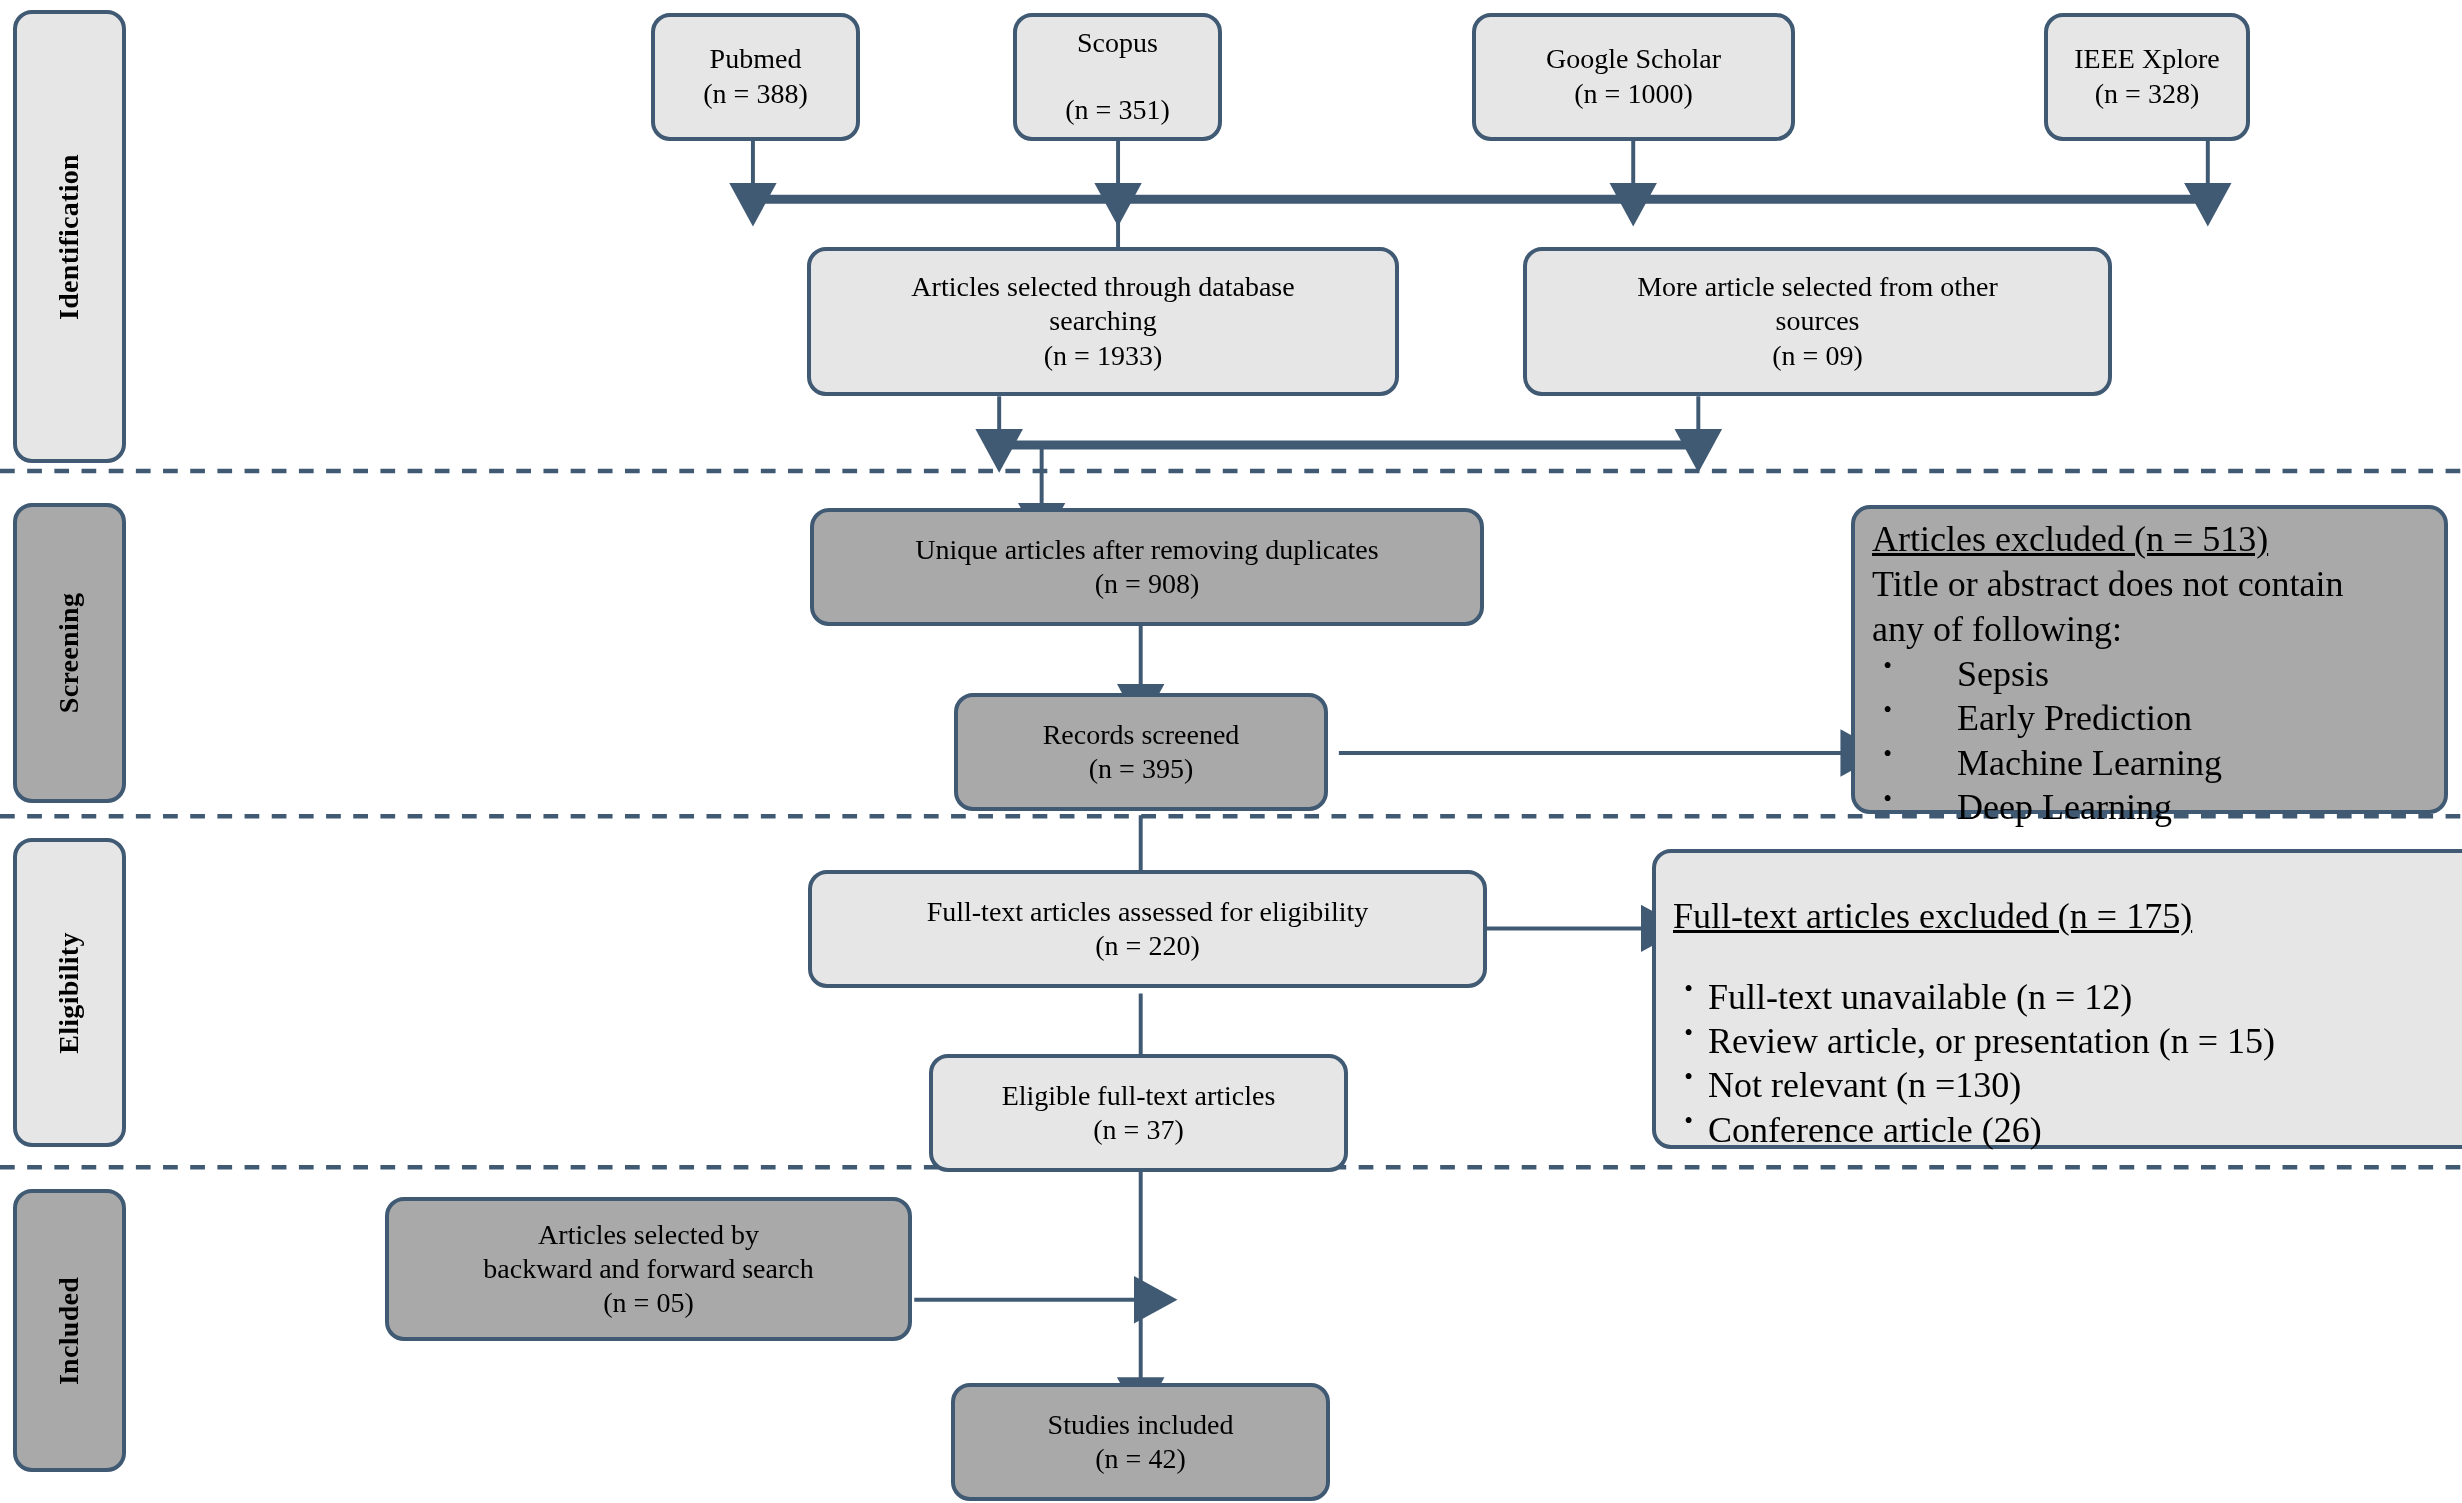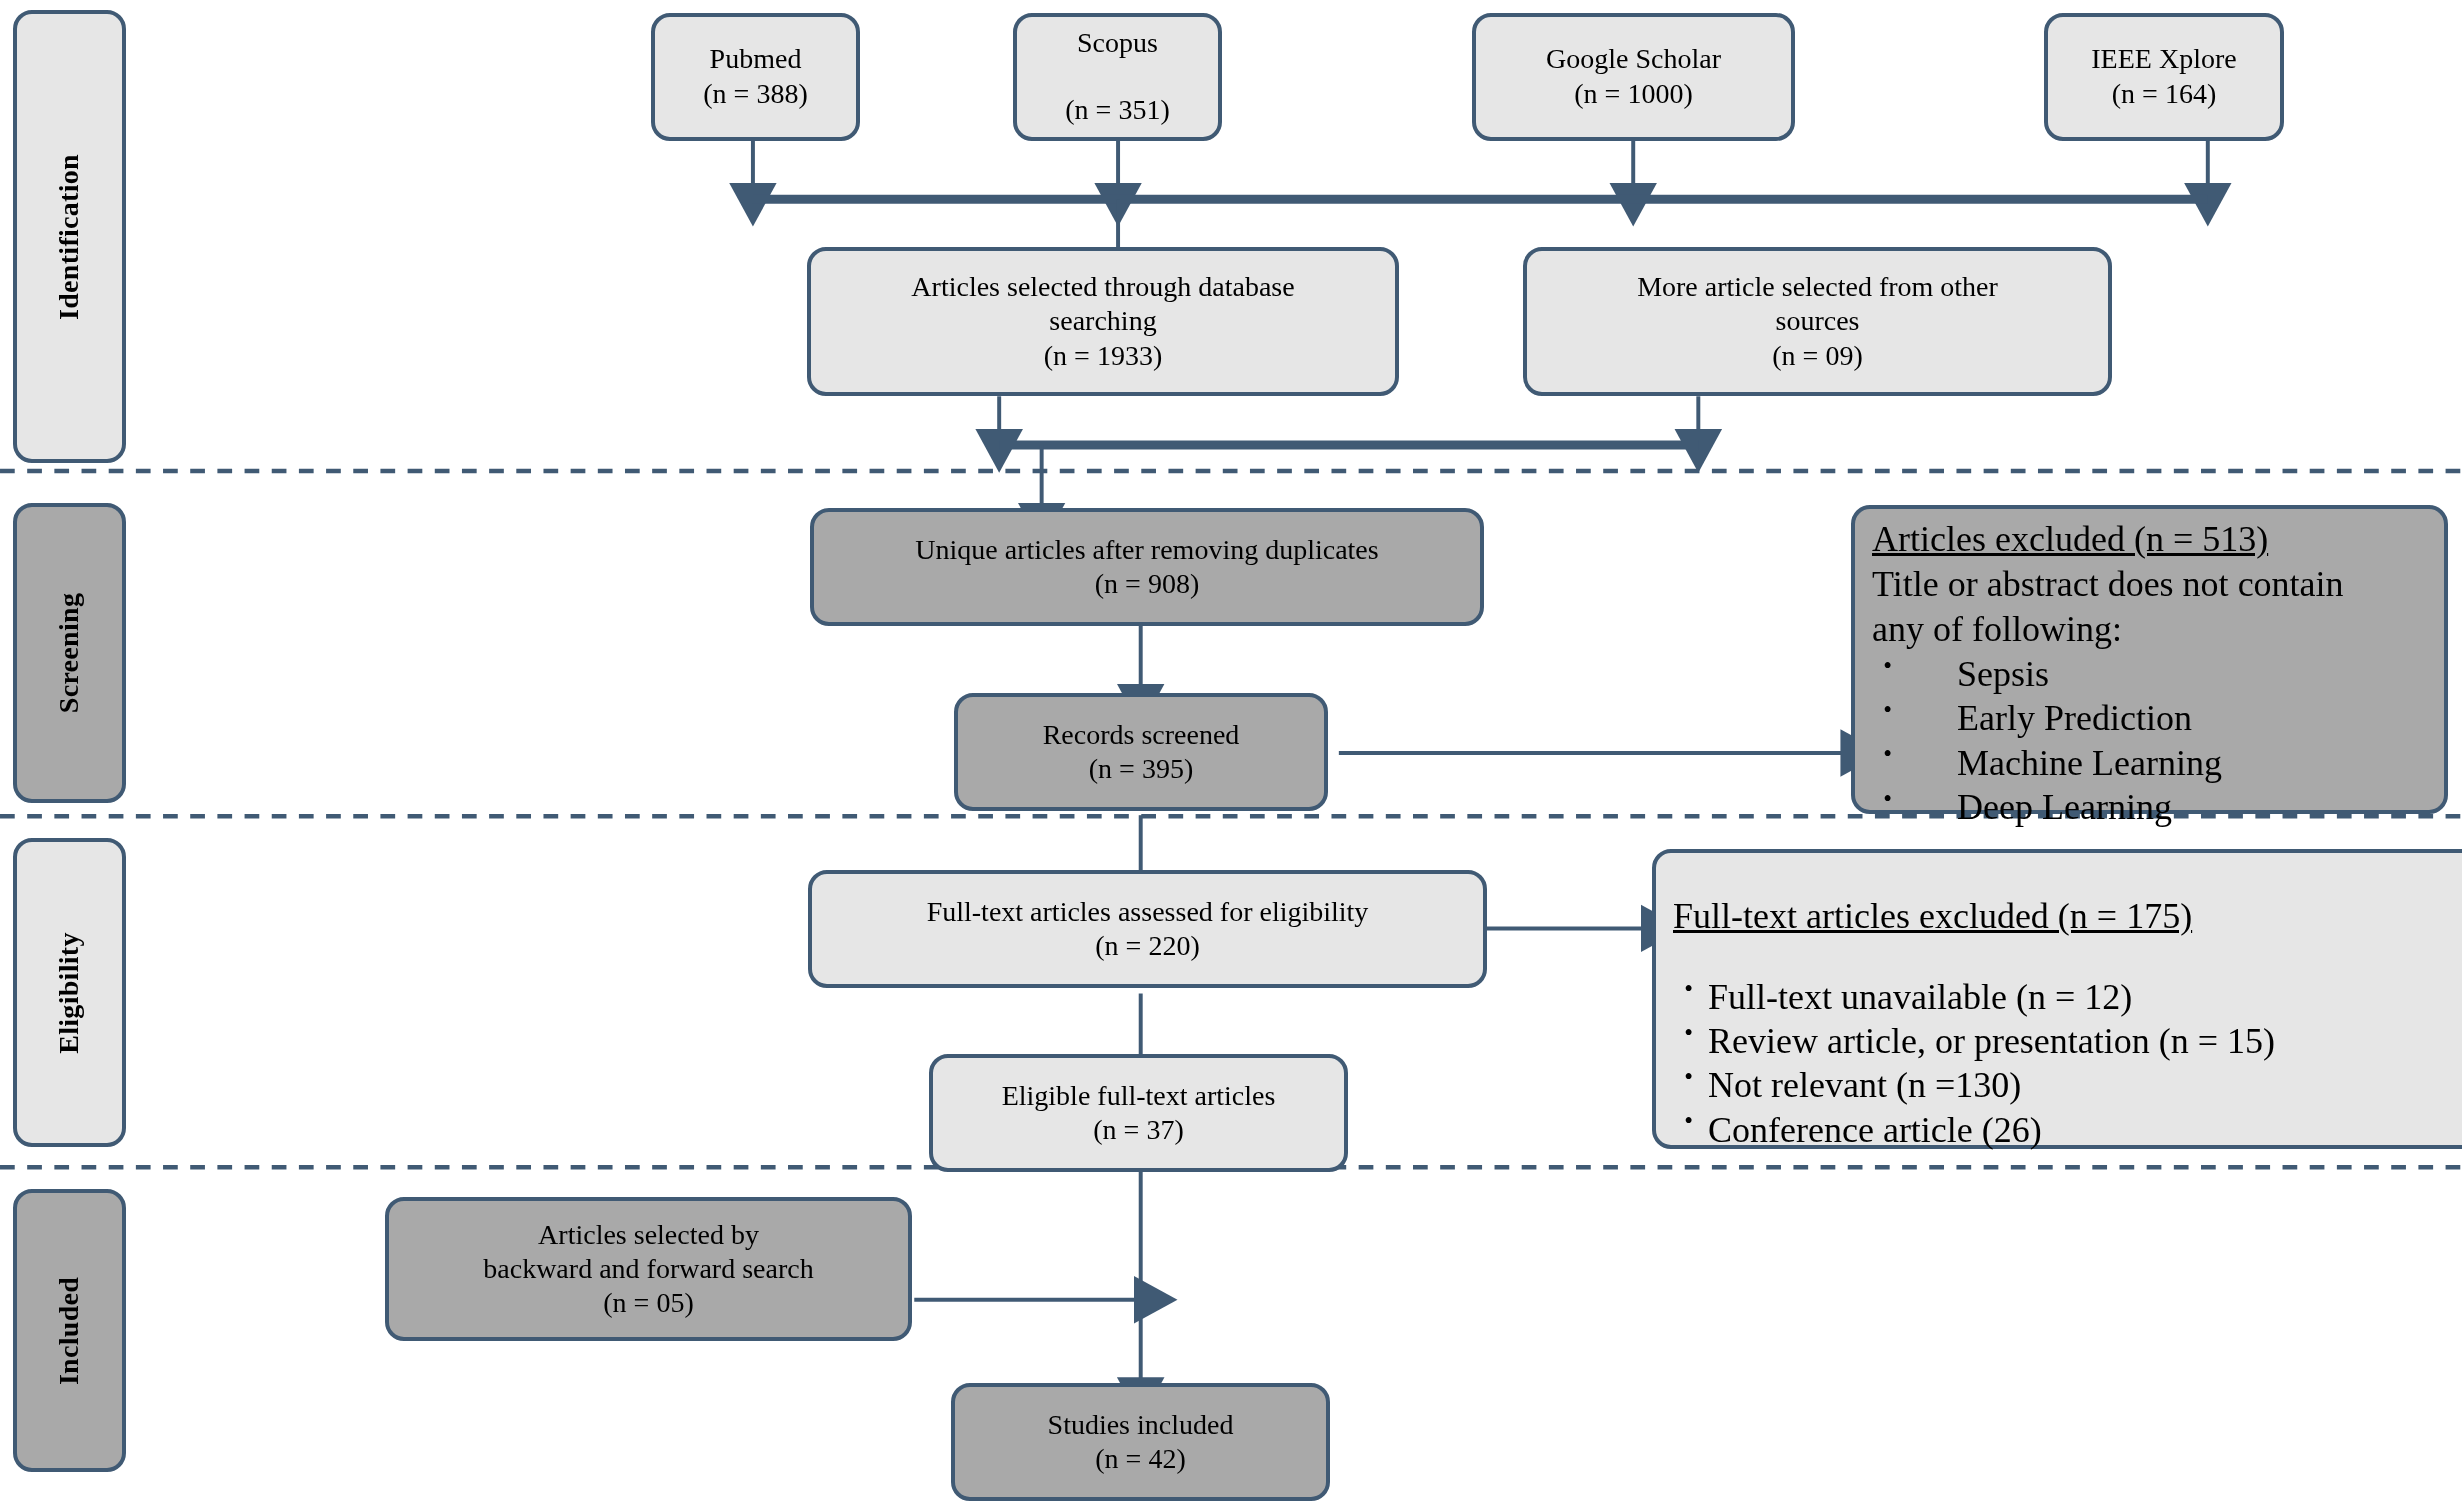--- a/index.html
+++ b/index.html
@@ -147,23 +147,23 @@
   <div class="node fill-light" style="left:1013px;top:12.5px;width:209px;height:128px;gap:32px;">
     <div class="line1">Scopus</div>
     <div>(n = 351)</div>
   </div>
 
   <div class="node fill-light" style="left:1472px;top:12.5px;width:323px;height:128px;">
     <div class="line1">Google Scholar</div>
     <div>(n = 1000)</div>
   </div>
 
-  <div class="node fill-light" style="left:2044px;top:12.5px;width:240px;height:128px;text-align:center;">
+  <div class="node fill-light" style="left:2044px;top:12.5px;width:206px;height:128px;text-align:center;">
     <div class="line1">IEEE Xplore</div>
-    <div>(n = 164)</div>
+    <div>(n = 328)</div>
   </div>
 
   <div class="node fill-light" style="left:807px;top:247px;width:592px;height:149px;">
     <div>Articles selected through database</div>
     <div>searching</div>
     <div>(n = 1933)</div>
   </div>
 
   <div class="node fill-light" style="left:1523px;top:247px;width:589px;height:149px;">
     <div>More article selected from other</div>

